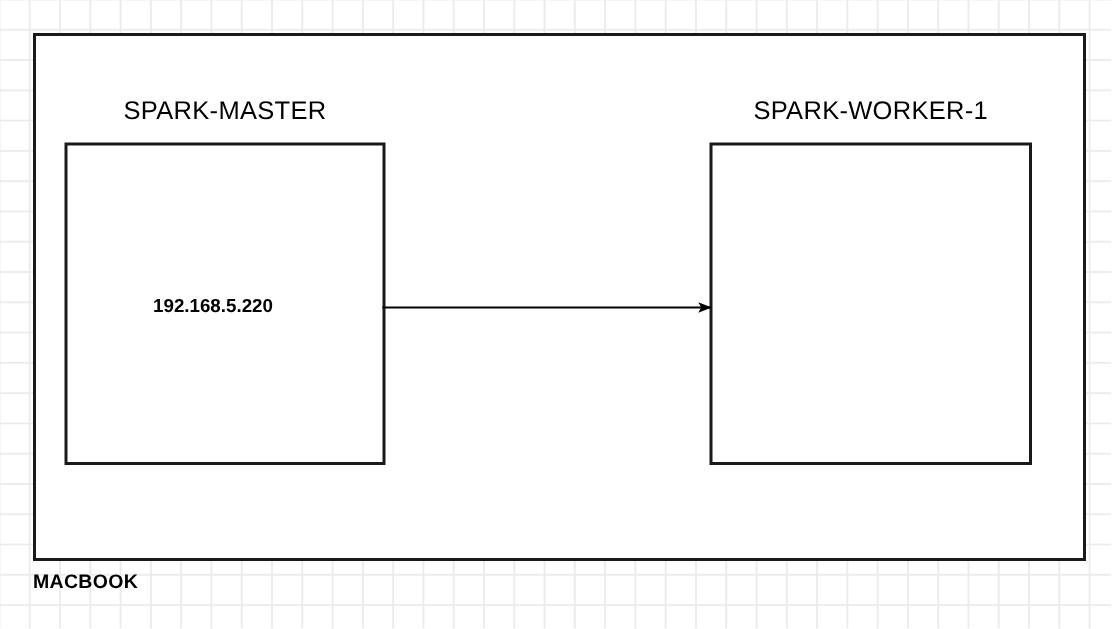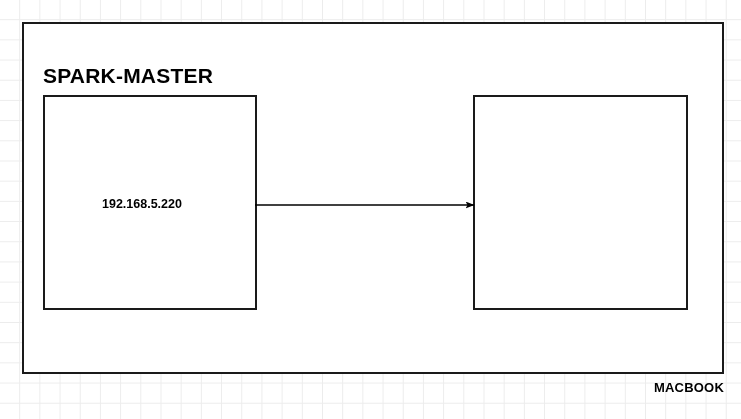--- a/index.html
+++ b/index.html
@@ -45,24 +45,25 @@
     height: 215px;
   }
   .node-worker {
     left: 473px;
     top: 95px;
     width: 215px;
     height: 215px;
   }
   .node-title {
     position: absolute;
-    font-size: 21px;
-    font-weight: bold;
+    font-size: 17px;
+    font-weight: normal;
     color: #000000;
     letter-spacing: 0.2px;
+    text-align: center;
     white-space: nowrap;
   }
   .title-master {
     left: 43px;
     top: 64px;
     width: 214px;
   }
   .title-worker {
     left: 473px;
     top: 64px;
@@ -92,41 +93,42 @@
     top: 190px;
     width: 222px;
     height: 30px;
     overflow: visible;
   }
   .outer-caption {
     position: absolute;
     left: 22px;
     top: 380px;
     width: 702px;
-    text-align: right;
+    text-align: left;
     font-size: 13px;
     font-weight: bold;
     color: #000000;
     letter-spacing: 0.2px;
     white-space: nowrap;
   }
 </style>
 </head>
 <body>
 
 <div id="canvas">
 
   <div class="outer-box"></div>
 
   <div class="node-title title-master">SPARK-MASTER</div>
 
   <div class="node-box node-master"></div>
 
   <div class="node-ip ip-master">192.168.5.220</div>
 
+  <div class="node-title title-worker">SPARK-WORKER-1</div>
 
   <div class="node-box node-worker"></div>
 
 
   <svg class="connector" width="222" height="30" viewBox="0 0 222 30">
     <defs>
       <marker id="arrowhead" markerWidth="9" markerHeight="7" refX="8.5" refY="3.5" orient="auto" markerUnits="userSpaceOnUse">
         <polygon points="0,0 9,3.5 0,7 2,3.5" fill="#000000"></polygon>
       </marker>
     </defs>

